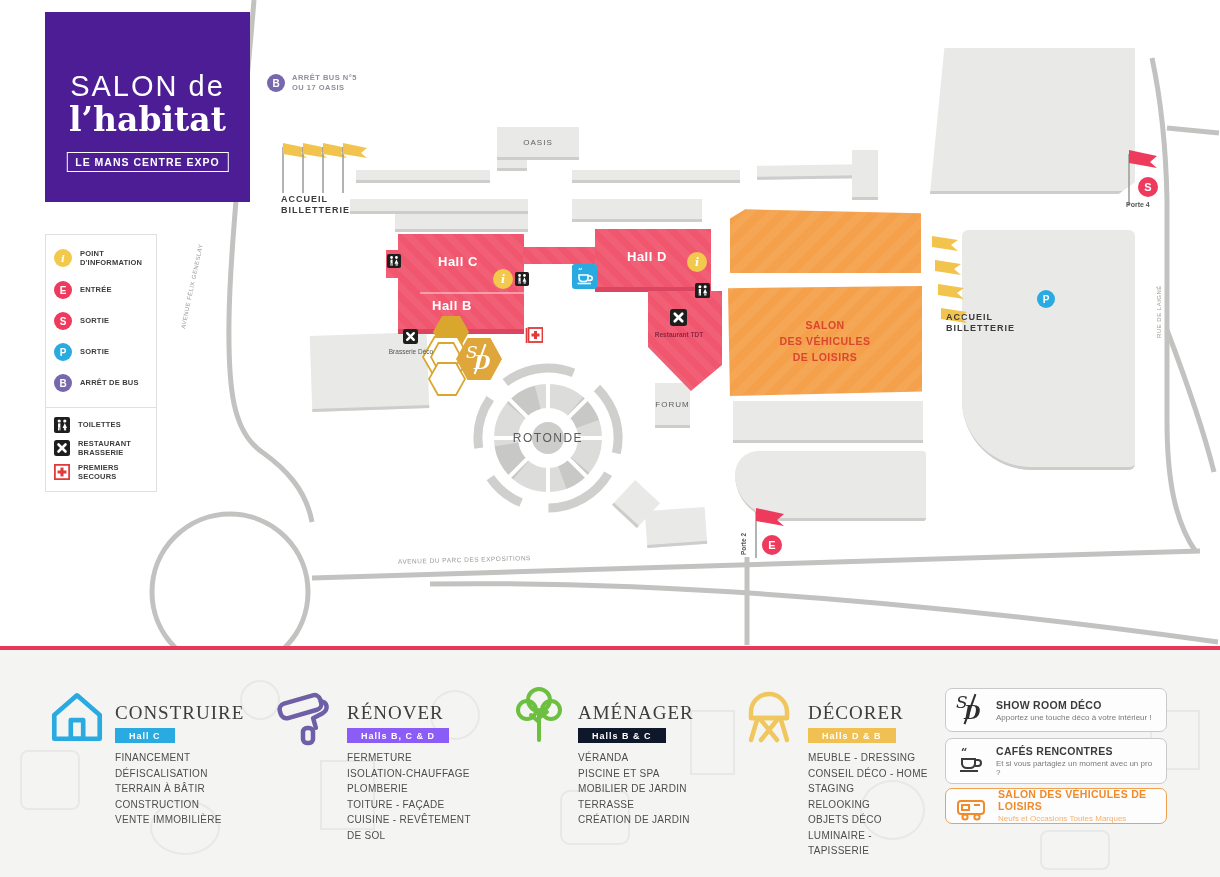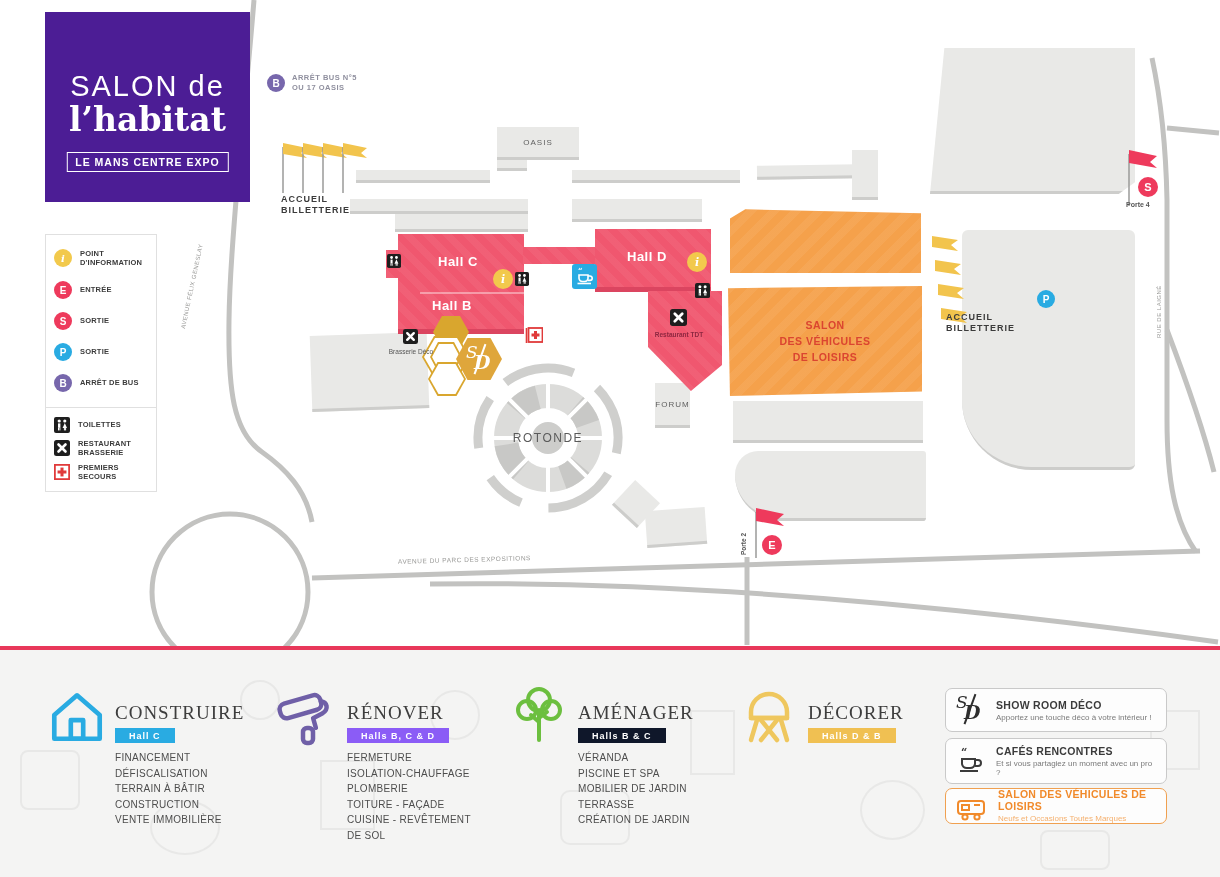--- a/index.html
+++ b/index.html
@@ -455,20 +455,27 @@
           <line x1="15" y1="36" x2="51" y2="36"></line>
           <line x1="21" y1="38" x2="15" y2="58"></line>
           <line x1="45" y1="38" x2="51" y2="58"></line>
           <line x1="25" y1="38" x2="41" y2="58"></line>
           <line x1="41" y1="38" x2="25" y2="58"></line>
         </g>
       </svg>
     <div class="abs" style="left:808px;top:52px;">
       <div class="cat-title">DÉCORER</div>
       <span class="cat-badge b-yellow">Halls D &amp; B</span>
+      <ul class="cat-items">
+        <li>MEUBLE - DRESSING</li>
+        <li>CONSEIL DÉCO - HOME STAGING</li>
+        <li>RELOOKING</li>
+        <li>OBJETS DÉCO</li>
+        <li>LUMINAIRE - TAPISSERIE</li>
+      </ul>
     </div>
 
     <div class="infobox" style="top:38px;height:44px;">
       <div class="sd-mono">
           <span class="s1">S</span>
           <span class="slash"></span>
           <span class="s2">D</span>
         </div>
       <div>
           <div class="t">SHOW ROOM DÉCO</div>

